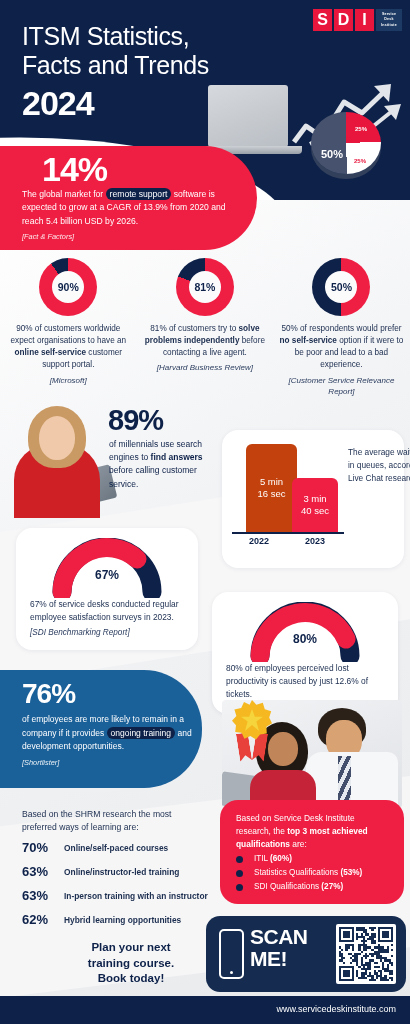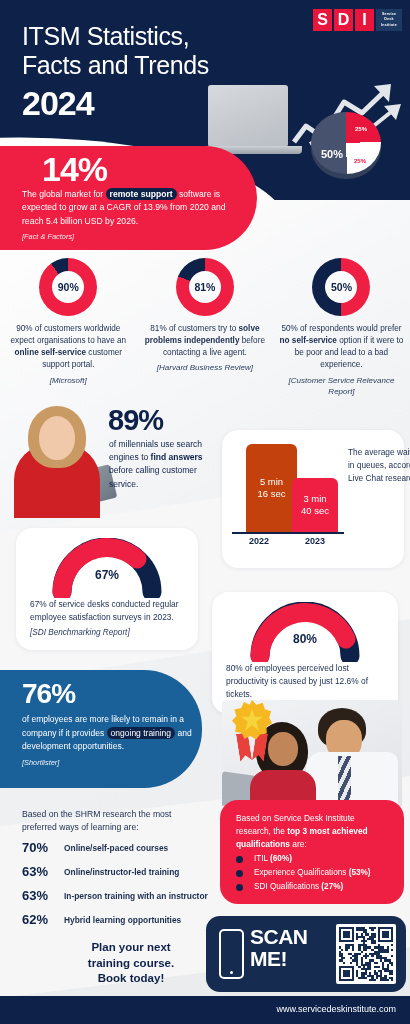--- a/index.html
+++ b/index.html
@@ -87,21 +87,21 @@
   }
   .big14 {
     position: absolute; left: 42px; top: 150px; z-index: 5;
     color: #ffffff; font-size: 34px; font-weight: bold; letter-spacing: -1px;
   }
   .banner-txt {
     position: absolute; left: 22px; top: 188px; width: 212px; z-index: 5;
     color: #ffffff; font-size: 8.6px; line-height: 1.55;
   }
   .hl-dark {
-    background: #0d2149; color: #ffffff; font-weight: bold;
+    background: #0d2149; color: #ffffff; font-weight: normal;
     padding: 1px 4px; border-radius: 7px;
   }
   .src { font-style: italic; font-size: 7.4px; opacity: .9; display: block; margin-top: 3px; }
 
   
   .body-bg {
     position: absolute; left: 0; top: 200px; width: 410px; height: 796px;
     background: linear-gradient(150deg,#ffffff 0%, #f2f3f5 40%, #e9eaec 100%);
   }
   .diag1 {
@@ -466,21 +466,21 @@
     <div class="qual-head">
       <span>Based on Service Desk Institute research, the </span><b>top 3 most achieved qualifications</b><span> are:</span>
     </div>
     <div class="qual-list">
       <div class="qual-item">
         <span class="qual-dot"></span>
         <span><span>ITIL </span><b>(60%)</b></span>
       </div>
       <div class="qual-item">
         <span class="qual-dot"></span>
-        <span><span>Experience Qualifications </span><b>(53%)</b></span>
+        <span><span>Statistics Qualifications </span><b>(53%)</b></span>
       </div>
       <div class="qual-item">
         <span class="qual-dot"></span>
         <span><span>SDI Qualifications </span><b>(27%)</b></span>
       </div>
     </div>
   </div>
 
   <div class="cta-txt">Plan your next training course. Book today!</div>
   <div class="scan-box">

